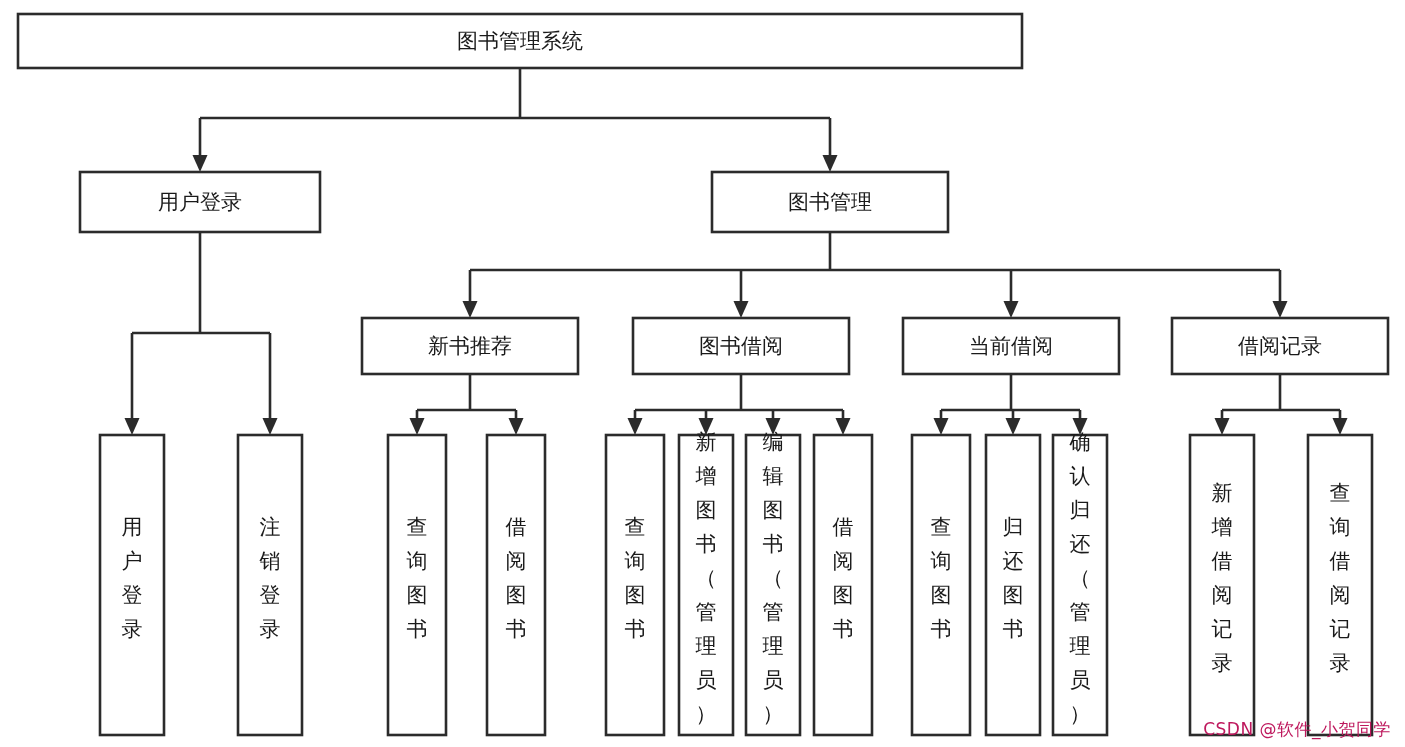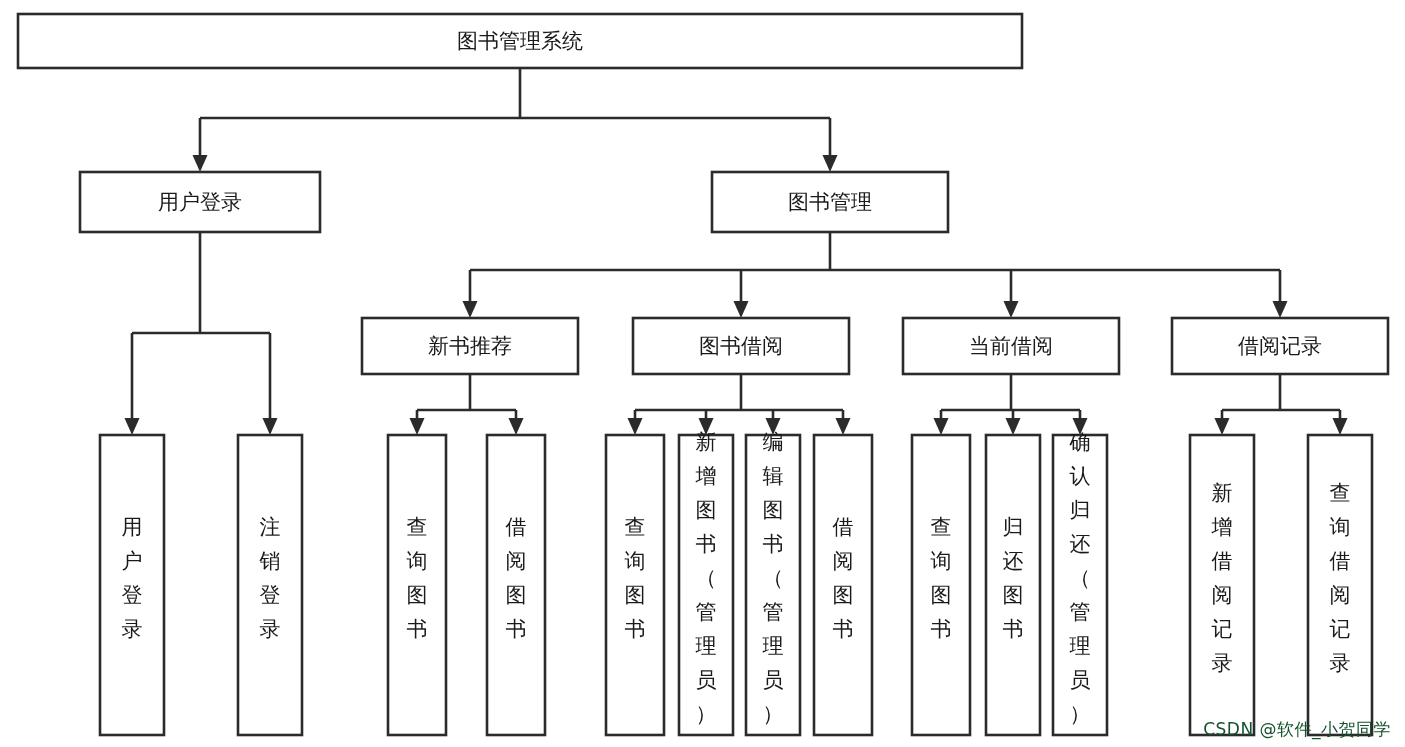--- a/index.html
+++ b/index.html
@@ -55,21 +55,21 @@
     font-family: "DejaVu Sans", "Liberation Sans", sans-serif;
     font-size: 21px;
     text-anchor: middle;
   }
   .watermark {
     position: absolute;
     right: 14px;
     bottom: 6px;
     font-family: "DejaVu Sans", "Liberation Sans", sans-serif;
     font-size: 17px;
-    color: #14532d;
+    color: #be185d;
     letter-spacing: 0.5px;
     white-space: nowrap;
     user-select: none;
   }
 </style>
 </head>
 <body>
 
 <div id="diagram-root">
   <svg id="tree-svg" viewBox="0 0 1405 747" preserveAspectRatio="xMidYMid meet" xmlns="http://www.w3.org/2000/svg">

